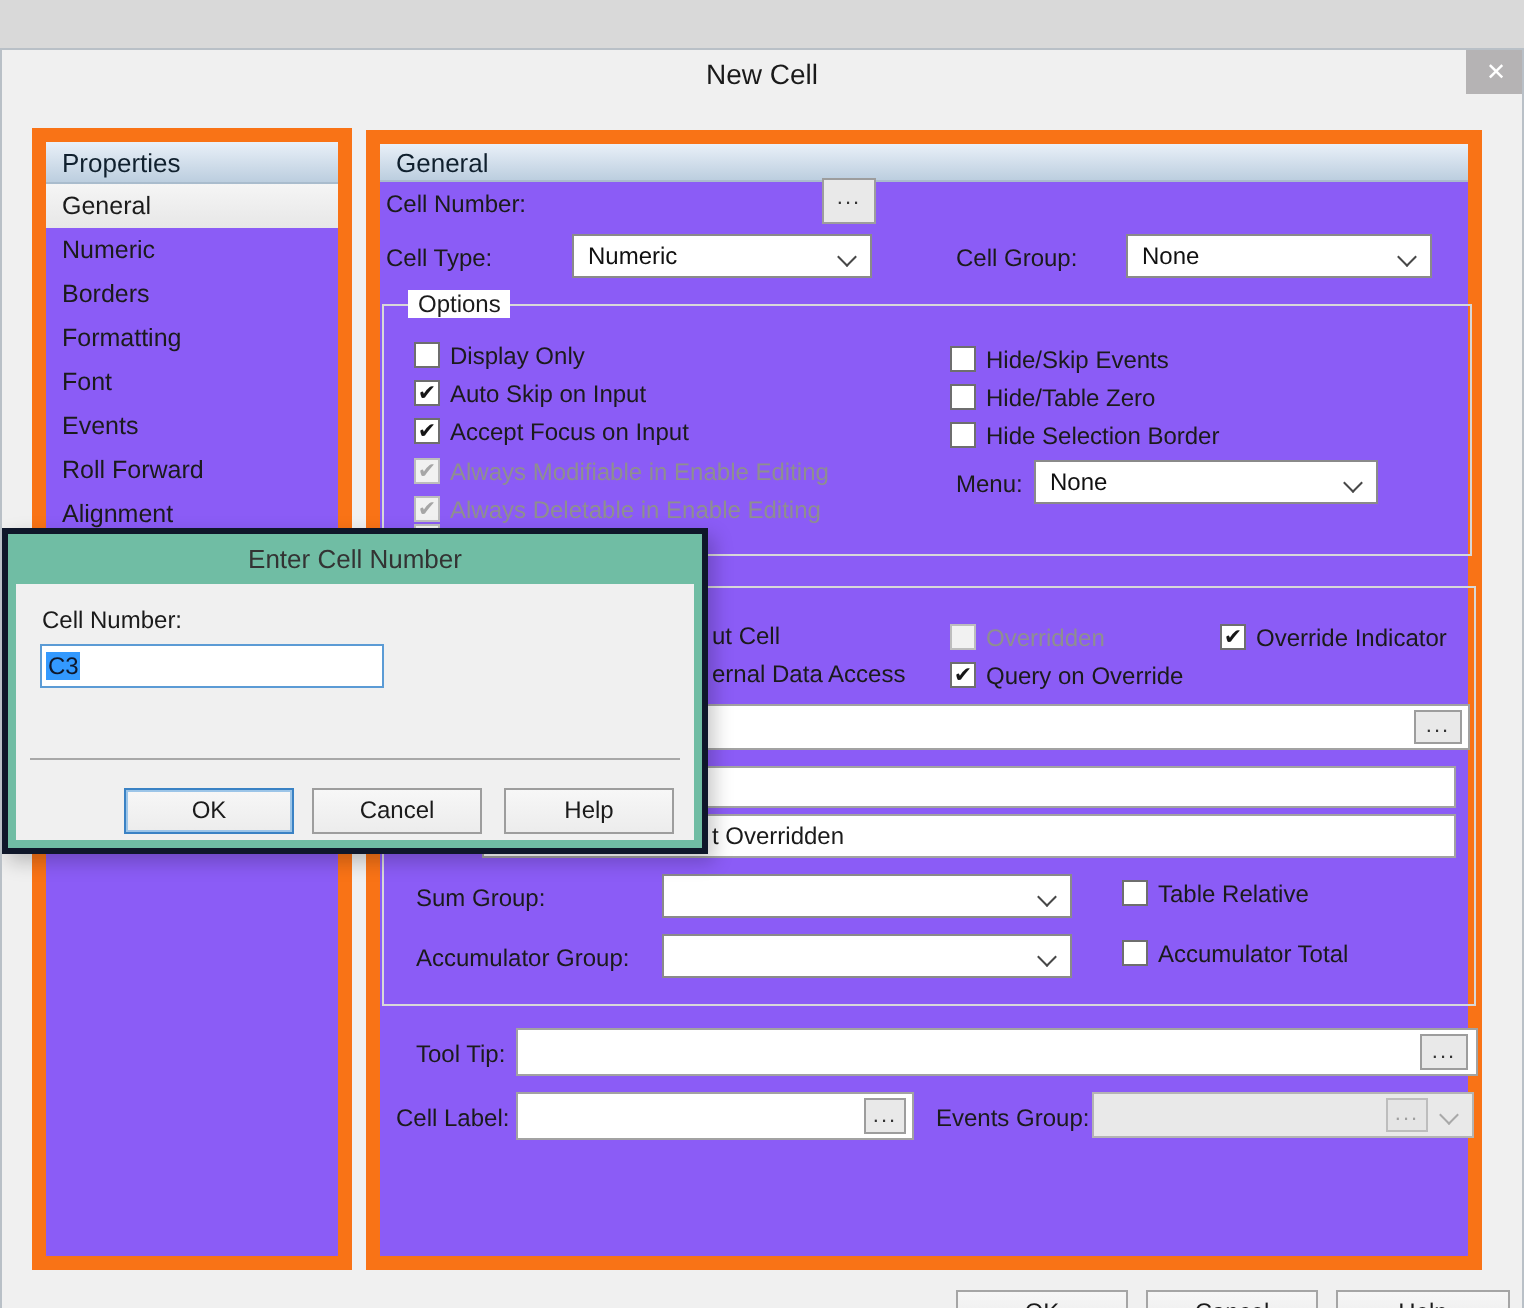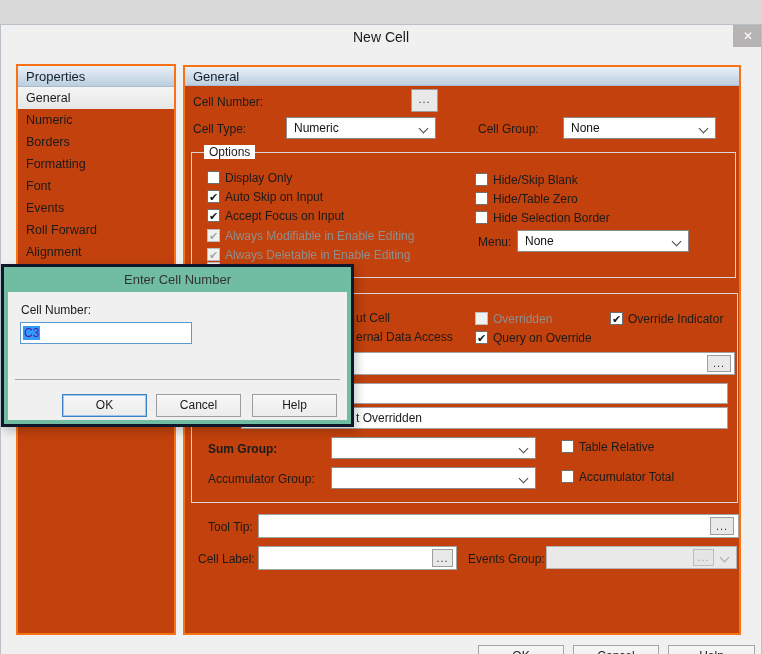--- a/index.html
+++ b/index.html
@@ -11,21 +11,21 @@
   }
   .lbl { position:absolute; white-space:nowrap; font-size:12px; color:#1b1b1b; }
   .lbl.dis { color:#8f8f8f; }
 
   
   .win-title { position:absolute; left:0; right:0; top:4px; text-align:center; font-size:14px; color:#1a1a1a; }
   .close-btn { position:absolute; left:732px; top:0; width:30px; height:22px; background:#b5b3b4; color:#fff;
                text-align:center; line-height:22px; font-size:12px; cursor:default; }
 
   
-  .panel { position:absolute; background:#c2410c; border:2px solid #f97316; }
+  .panel { position:absolute; background:#8b5cf6; border:7px solid #f97316; }
   .panel-header { height:21px; line-height:21px; padding-left:8px; font-size:13px; color:#10202e;
                   background:linear-gradient(#e9f0f8, #bccedf); border-bottom:1px solid #a9bccd; }
   .side-item { height:22px; line-height:22px; padding-left:8px; font-size:12.5px; cursor:default; }
   .side-item.selected { background:linear-gradient(#f5f5f5,#e7e7e7); }
 
   
   .combo { position:absolute; background:#fff; border:1px solid #8a8a8a; font-size:12px; color:#111;
            padding:3px 20px 0 7px; overflow:hidden; white-space:nowrap; }
   .combo.dis { background:#e9e9e9; border-color:#b4b4b4; color:#9a9a9a; }
   .chev { position:absolute; right:8px; top:7px; width:7px; height:7px;
@@ -45,21 +45,21 @@
          font-size:12px; color:#1b1b1b; text-align:center; line-height:21px; cursor:default; }
 
   
   #modal { position:absolute; left:0; top:239px; width:353px; height:163px; z-index:10;
            background:#70bda4; border:3px solid #0f172a; box-shadow:3px 4px 9px rgba(0,0,0,0.22); }
   .modal-title { position:absolute; left:0; right:0; top:0; height:25px; line-height:25px;
                  text-align:center; font-size:13px; color:#333; }
   .modal-body { position:absolute; left:4px; right:4px; top:25px; bottom:4px; background:#f0f0f0; }
   .modal-input { position:absolute; left:12px; top:30px; width:172px; height:22px;
                  background:#fff; border:1px solid #5b9bd5; padding:3px 2px 0 2px; font-size:12px; }
-  .sel { background:#3399fe; color:#4c1d95; padding:0 1px; }
+  .sel { background:#3399fe; color:#0f172a; padding:0 1px; }
   .modal-sep { position:absolute; left:7px; right:7px; top:87px; border-top:1px solid #a8a8a8; }
   .mbtn { position:absolute; top:102px; width:85px; height:23px; background:linear-gradient(#f7f7f7,#ececec);
           border:1px solid #9d9d9d; text-align:center; line-height:21px; font-size:12px; color:#1b1b1b; cursor:default; }
   .mbtn.focus { border:1px solid #3a82c4; box-shadow:inset 0 0 0 1px #9cc5e8; }
 </style>
 </head>
 <body>
 
 <div id="window">
 
@@ -113,21 +113,21 @@
 
   <div class="cb checked dis" style="left:206px; top:204px;"></div>
   <div class="lbl dis" style="left:224px; top:204px;">Always Modifiable in Enable Editing</div>
 
   <div class="cb checked dis" style="left:206px; top:223px;"></div>
   <div class="lbl dis" style="left:224px; top:223px;">Always Deletable in Enable Editing</div>
 
   <div class="cb dis" style="left:206px; top:237px;"></div>
 
   <div class="cb" style="left:474px; top:148px;"></div>
-  <div class="lbl" style="left:492px; top:148px;">Hide/Skip Blank</div>
+  <div class="lbl" style="left:492px; top:148px;">Hide/Skip Events</div>
 
   <div class="cb" style="left:474px; top:167px;"></div>
   <div class="lbl" style="left:492px; top:167px;">Hide/Table Zero</div>
 
   <div class="cb" style="left:474px; top:186px;"></div>
   <div class="lbl" style="left:492px; top:186px;">Hide Selection Border</div>
 
   <div class="lbl" style="left:477px; top:210px;">Menu:</div>
   <div class="combo" style="left:516px; top:205px; width:172px; height:22px;">
     <span>None</span>
@@ -147,21 +147,21 @@
   <div class="lbl" style="left:492px; top:306px;">Query on Override</div>
 
   <div class="textbox" style="left:240px; top:327px; width:494px; height:23px;"></div>
   <div class="dots" style="left:706px; top:330px; width:24px; height:17px; padding-top:2px;">...</div>
 
   <div class="textbox" style="left:240px; top:358px; width:487px; height:21px;"></div>
 
   <div class="textbox" style="left:240px; top:382px; width:487px; height:22px;"></div>
   <div class="lbl" style="left:355px; top:386px;">t Overridden</div>
 
-  <div class="lbl" style="left:207px; top:417px;font-weight:bold;">Sum Group:</div>
+  <div class="lbl" style="left:207px; top:417px;">Sum Group:</div>
   <div class="combo" style="left:330px; top:412px; width:205px; height:22px;">
     <span></span>
     <span class="chev"></span>
   </div>
   <div class="cb" style="left:560px; top:415px;"></div>
   <div class="lbl" style="left:578px; top:415px;">Table Relative</div>
 
   <div class="lbl" style="left:207px; top:447px;">Accumulator Group:</div>
   <div class="combo" style="left:330px; top:442px; width:205px; height:22px;">
     <span></span>

